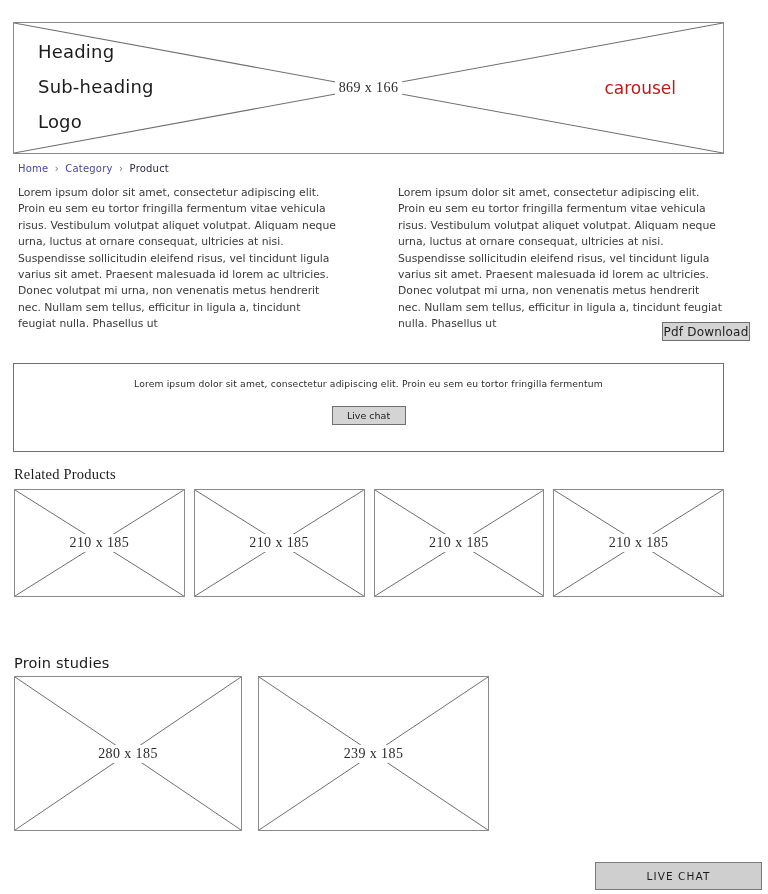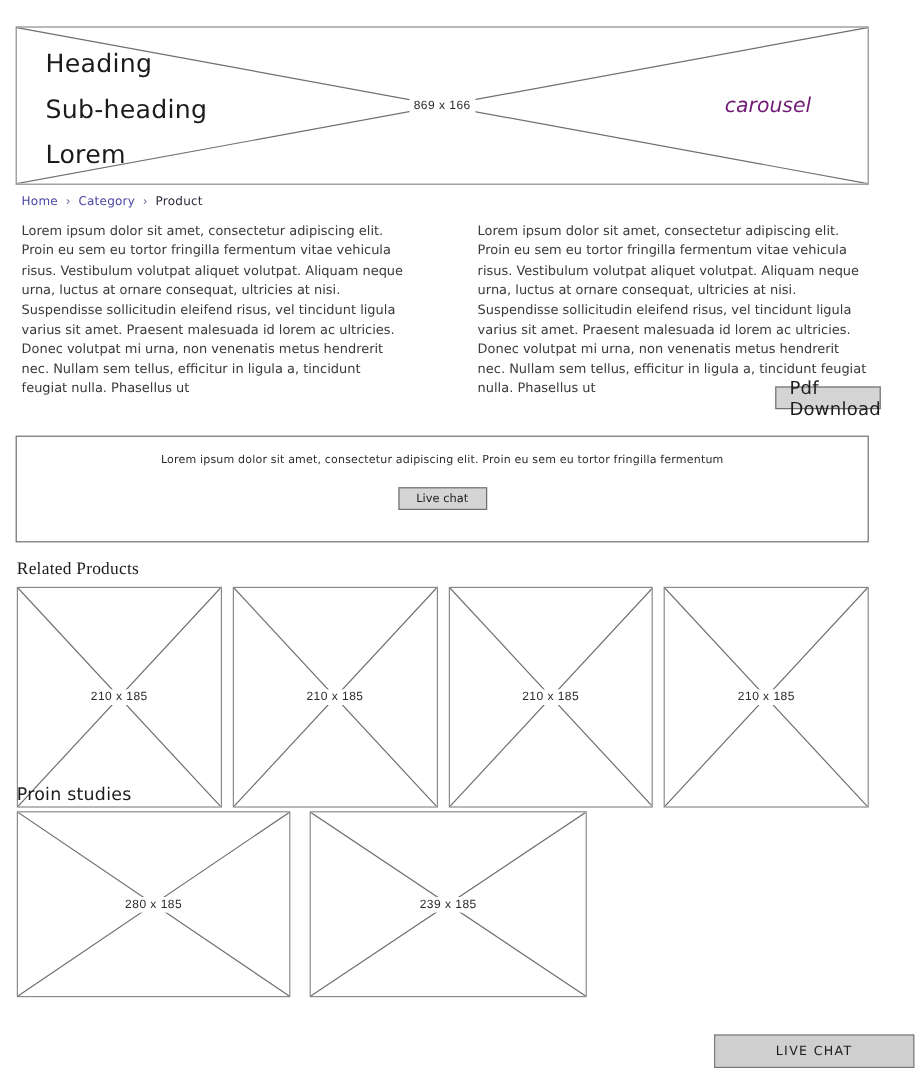--- a/index.html
+++ b/index.html
@@ -30,22 +30,22 @@
     height: 100%;
     display: block;
   }
   .ph .ph-label {
     position: absolute;
     left: 50%;
     top: 50%;
     transform: translate(-50%, -50%);
     background: #ffffff;
     padding: 1px 4px;
-    font-family: Liberation Sans, sans-serif;
-    font-size: 10px;
+    font-family: Liberation Serif, serif;
+    font-size: 14px;
     letter-spacing: 0.4px;
     color: #2b2b2b;
     white-space: nowrap;
     z-index: 2;
   }
 
   
   #hero {
     position: absolute;
     left: 13px;
@@ -55,37 +55,36 @@
   }
   #hero-left {
     position: absolute;
     left: 24px;
     top: 18px;
     z-index: 3;
     pointer-events: none;
   }
   #hero-left div {
     font-family: "DejaVu Sans", sans-serif;
-    font-size: 21px;
+    font-size: 18px;
     color: #1b1b1b;
     margin-bottom: 14px;
     letter-spacing: 0.2px;
   }
   #hero-carousel {
     position: absolute;
     right: 42px;
     top: 50%;
     transform: translateY(-50%);
     font-family: "DejaVu Sans", sans-serif;
     font-size: 17px;
-    color: #701a75;
+    color: #b91c1c;
     background: #ffffff;
     padding: 2px 5px;
     z-index: 3;
-    font-style: italic;
   }
 
   
   #breadcrumb {
     position: absolute;
     left: 18px;
     top: 163px;
     font-family: "DejaVu Sans", sans-serif;
     font-size: 10px;
     letter-spacing: 0.2px;
@@ -103,36 +102,35 @@
     font-size: 10.8px;
     line-height: 16.4px;
     color: #3a3a3a;
     text-align: left;
   }
   #body-col-left  { left: 18px;  width: 318px; }
   #body-col-right { left: 398px; width: 326px; }
 
   #pdf-download {
     position: absolute;
-    left: 646px;
+    left: 662px;
     top: 322px;
     width: 88px;
     height: 19px;
     background: #d4d4d4;
     border: 1px solid #6f6f6f;
     box-sizing: border-box;
     font-family: "DejaVu Sans", sans-serif;
-    font-size: 15px;
+    font-size: 12px;
     color: #1d1d1d;
     display: flex;
     align-items: center;
     justify-content: center;
     letter-spacing: 0.2px;
     cursor: pointer;
-    padding-left: 12px;
   }
 
   
   #promo-panel {
     position: absolute;
     left: 13px;
     top: 363px;
     width: 711px;
     height: 89px;
     border: 1px solid #6f6f6f;
@@ -183,21 +181,21 @@
 
   
   .card-row {
     position: absolute;
     display: flex;
     left: 14px;
   }
   #row-related { top: 489px; width: 710px; gap: 9px; }
   #row-case    { top: 676px; width: 710px; gap: 16px; }
 
-  #row-related .ph { width: 171px; height: 184px; }
+  #row-related .ph { width: 171px; height: 108px; }
   #row-case    .ph { height: 155px; }
   #row-case .ph:nth-child(1) { width: 228px; }
   #row-case .ph:nth-child(2) { width: 231px; }
   #row-case .ph:nth-child(3) { width: 219px; }
 
   
   #live-chat-bar {
     position: absolute;
     left: 595px;
     top: 862px;
@@ -222,21 +220,21 @@
 <div class="ph" id="hero">
   <svg viewBox="0 0 711 132" preserveAspectRatio="none">
     <line x1="0" y1="0" x2="711" y2="132" stroke="#6f6f6f" stroke-width="1" vector-effect="non-scaling-stroke"></line>
     <line x1="711" y1="0" x2="0" y2="132" stroke="#6f6f6f" stroke-width="1" vector-effect="non-scaling-stroke"></line>
   </svg>
   <span class="ph-label">869 x 166</span>
 
   <div id="hero-left">
     <div>Heading</div>
     <div>Sub-heading</div>
-    <div>Lorem</div>
+    <div>Logo</div>
   </div>
 
   <div id="hero-carousel">carousel</div>
 </div>
 
 <div id="breadcrumb">
   <span class="crumb-link">Home</span>
   <span class="crumb-sep">›</span>
   <span class="crumb-link">Category</span>
   <span class="crumb-sep">›</span>

